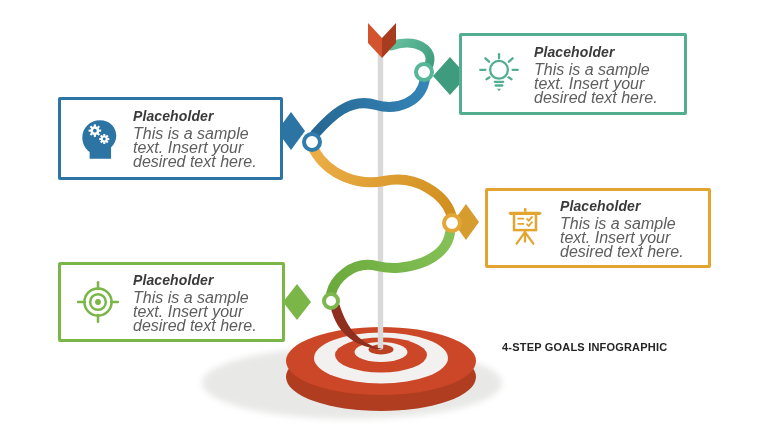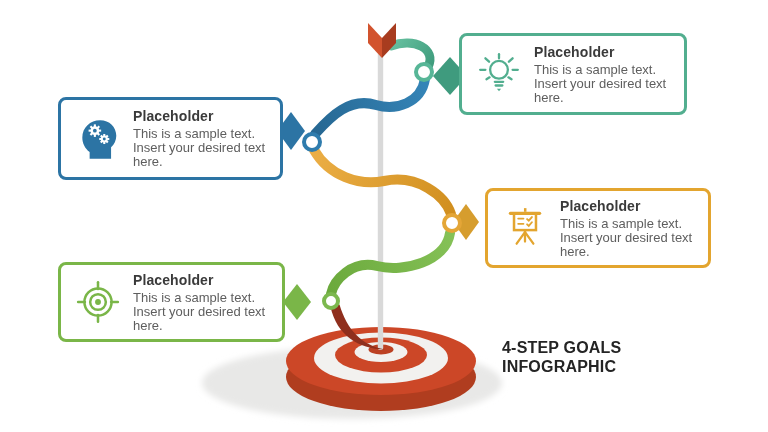--- a/index.html
+++ b/index.html
@@ -1,30 +1,30 @@
 <!DOCTYPE html>
 <html><head>
 <meta charset="utf-8">
 <style>
   html,body{margin:0;padding:0;background:#fff;}
   .stage{position:relative;width:768px;height:432px;background:#ffffff;overflow:hidden;
          font-family:"Liberation Sans",sans-serif;}
   .scene{position:absolute;left:0;top:0;z-index:0;}
   .callout{position:absolute;z-index:2;display:flex;align-items:center;background:#ffffff;
-           border-radius:8px;box-sizing:border-box;padding:0 10px 0 14px;}
+           border-radius:2px;box-sizing:border-box;padding:0 10px 0 14px;font-style:italic;}
   .callout .icon{flex:0 0 auto;width:46px;height:46px;margin-right:12px;display:block;}
   .callout .txt{flex:1 1 auto;}
   .callout .title{font-size:14px;font-weight:bold;color:#3a3a3a;margin-bottom:3px;letter-spacing:.1px;}
-  .callout .body{font-size:13px;line-height:14px;color:#5e5e5e;max-width:160px;}
+  .callout .body{font-size:16px;line-height:14px;color:#5e5e5e;max-width:160px;}
   .c-teal  {border:3px solid #52ae8f;}
   .c-blue  {border:3px solid #2c74a4;}
   .c-yellow{border:3px solid #e3a52f;}
   .c-green {border:3px solid #7ab648;}
   .heading{position:absolute;left:502px;top:338px;width:220px;z-index:2;
-           font-size:16px;font-weight:bold;line-height:19px;color:#242424;letter-spacing:.2px;}
+           font-size:11px;font-weight:bold;line-height:19px;color:#242424;letter-spacing:.2px;}
 </style>
 </head>
 <body>
 
 <div class="stage">
 
   <svg class="scene" width="768" height="432" viewBox="0 0 768 432">
     <defs>
       <linearGradient id="gTeal" gradientUnits="userSpaceOnUse" x1="391" y1="40" x2="430" y2="70">
         <stop offset="0" stop-color="#68c2a1"></stop>

